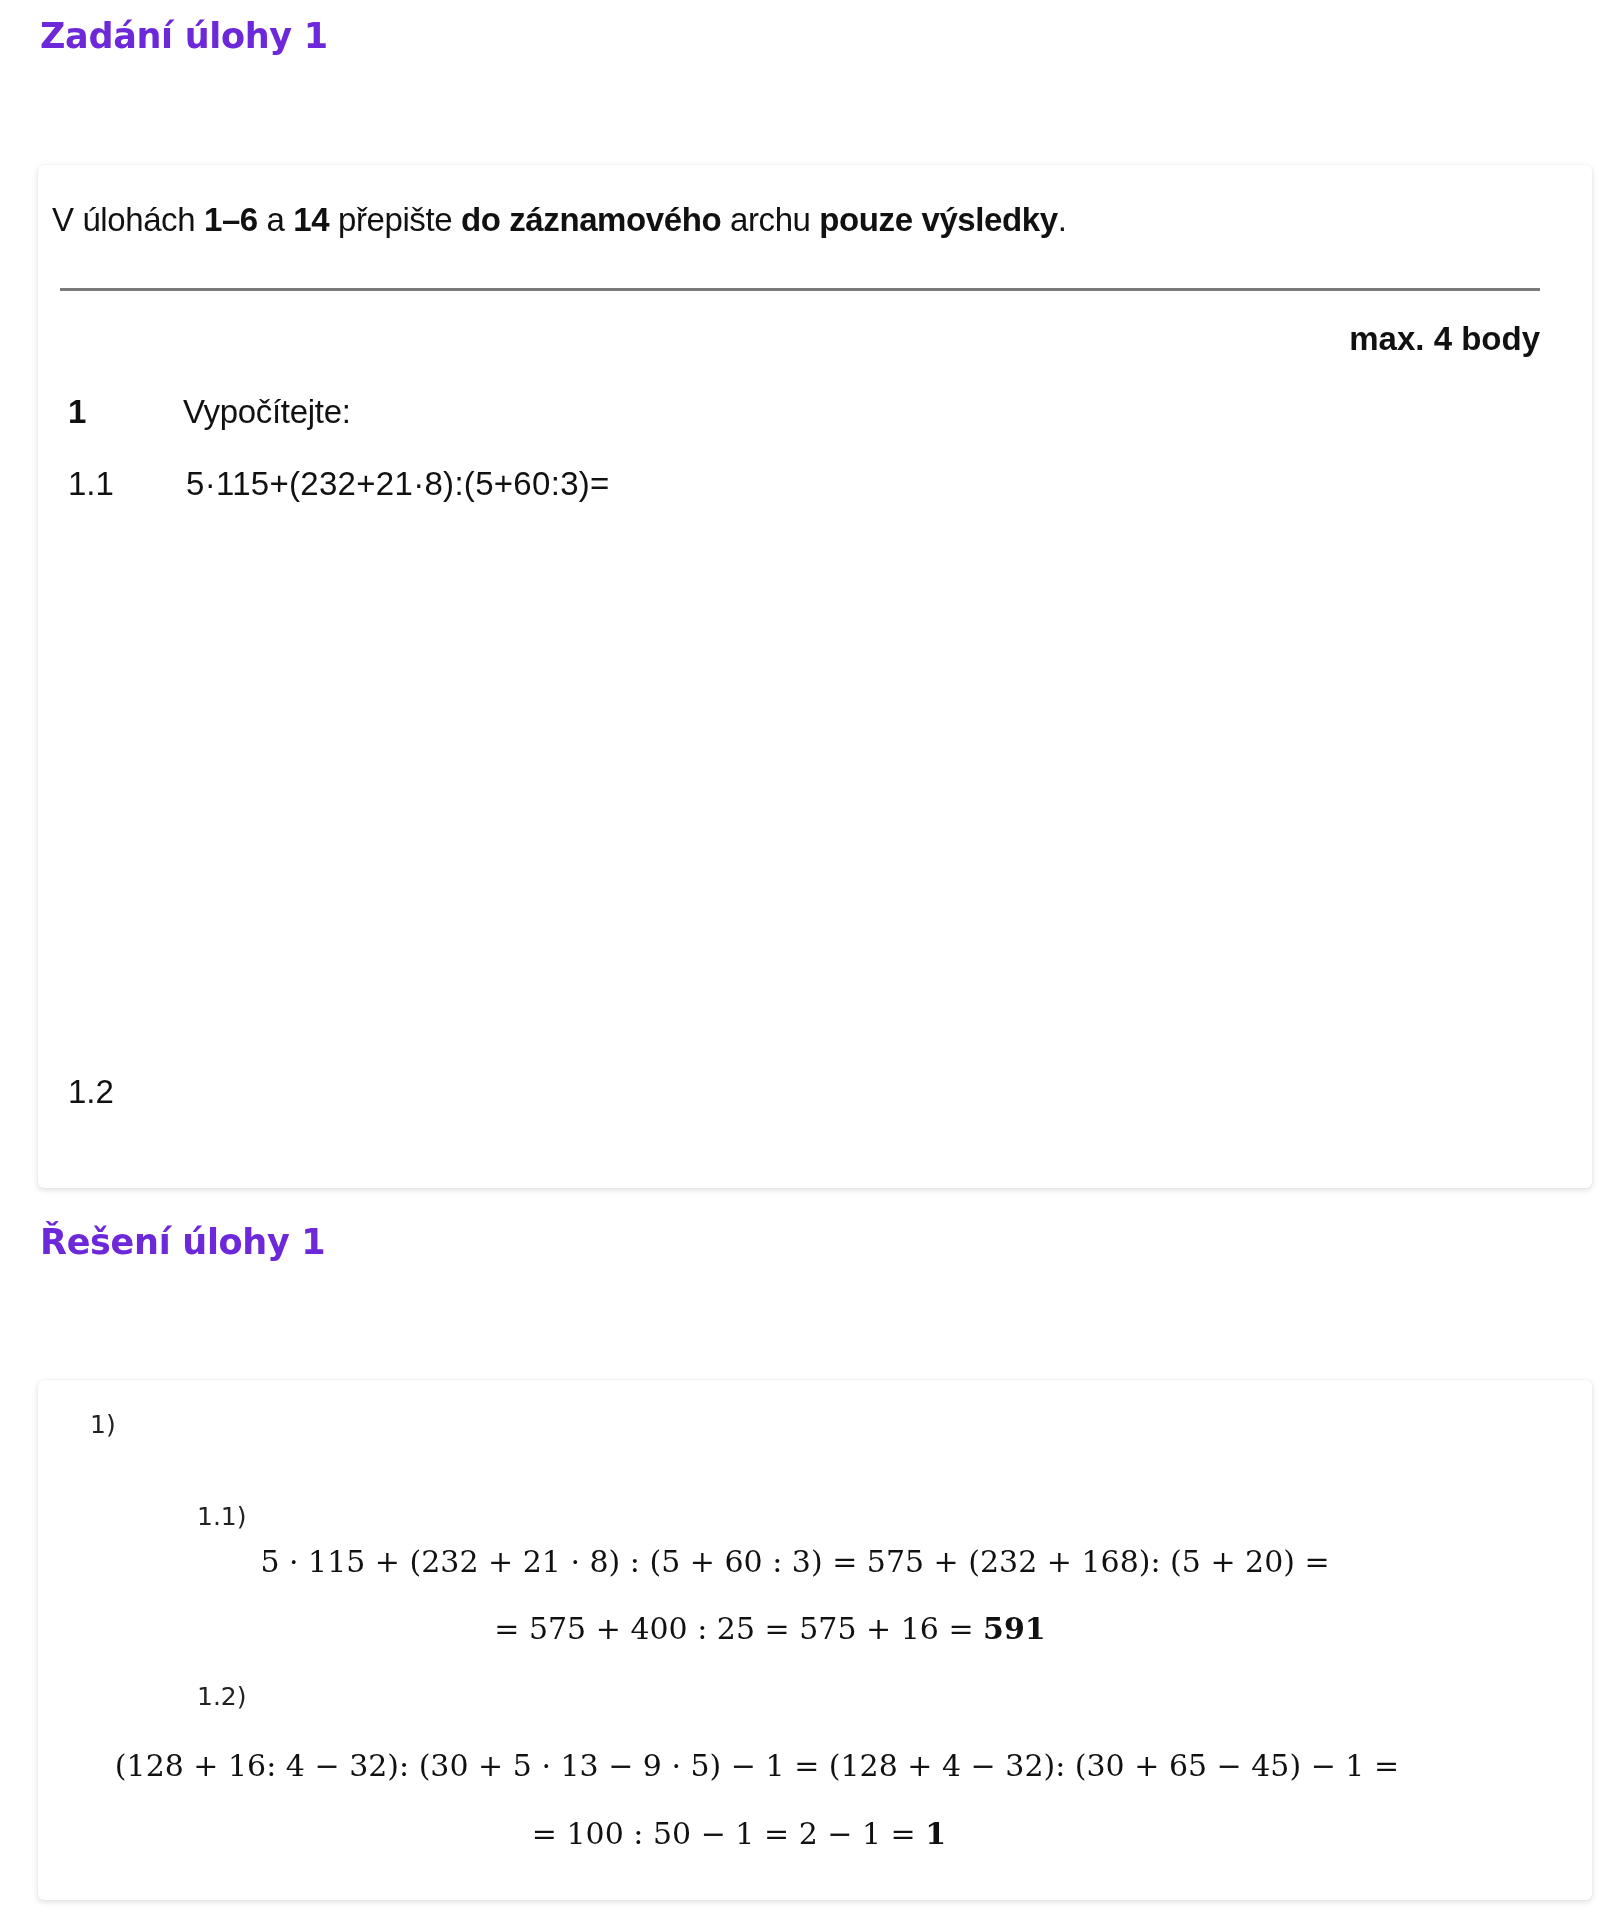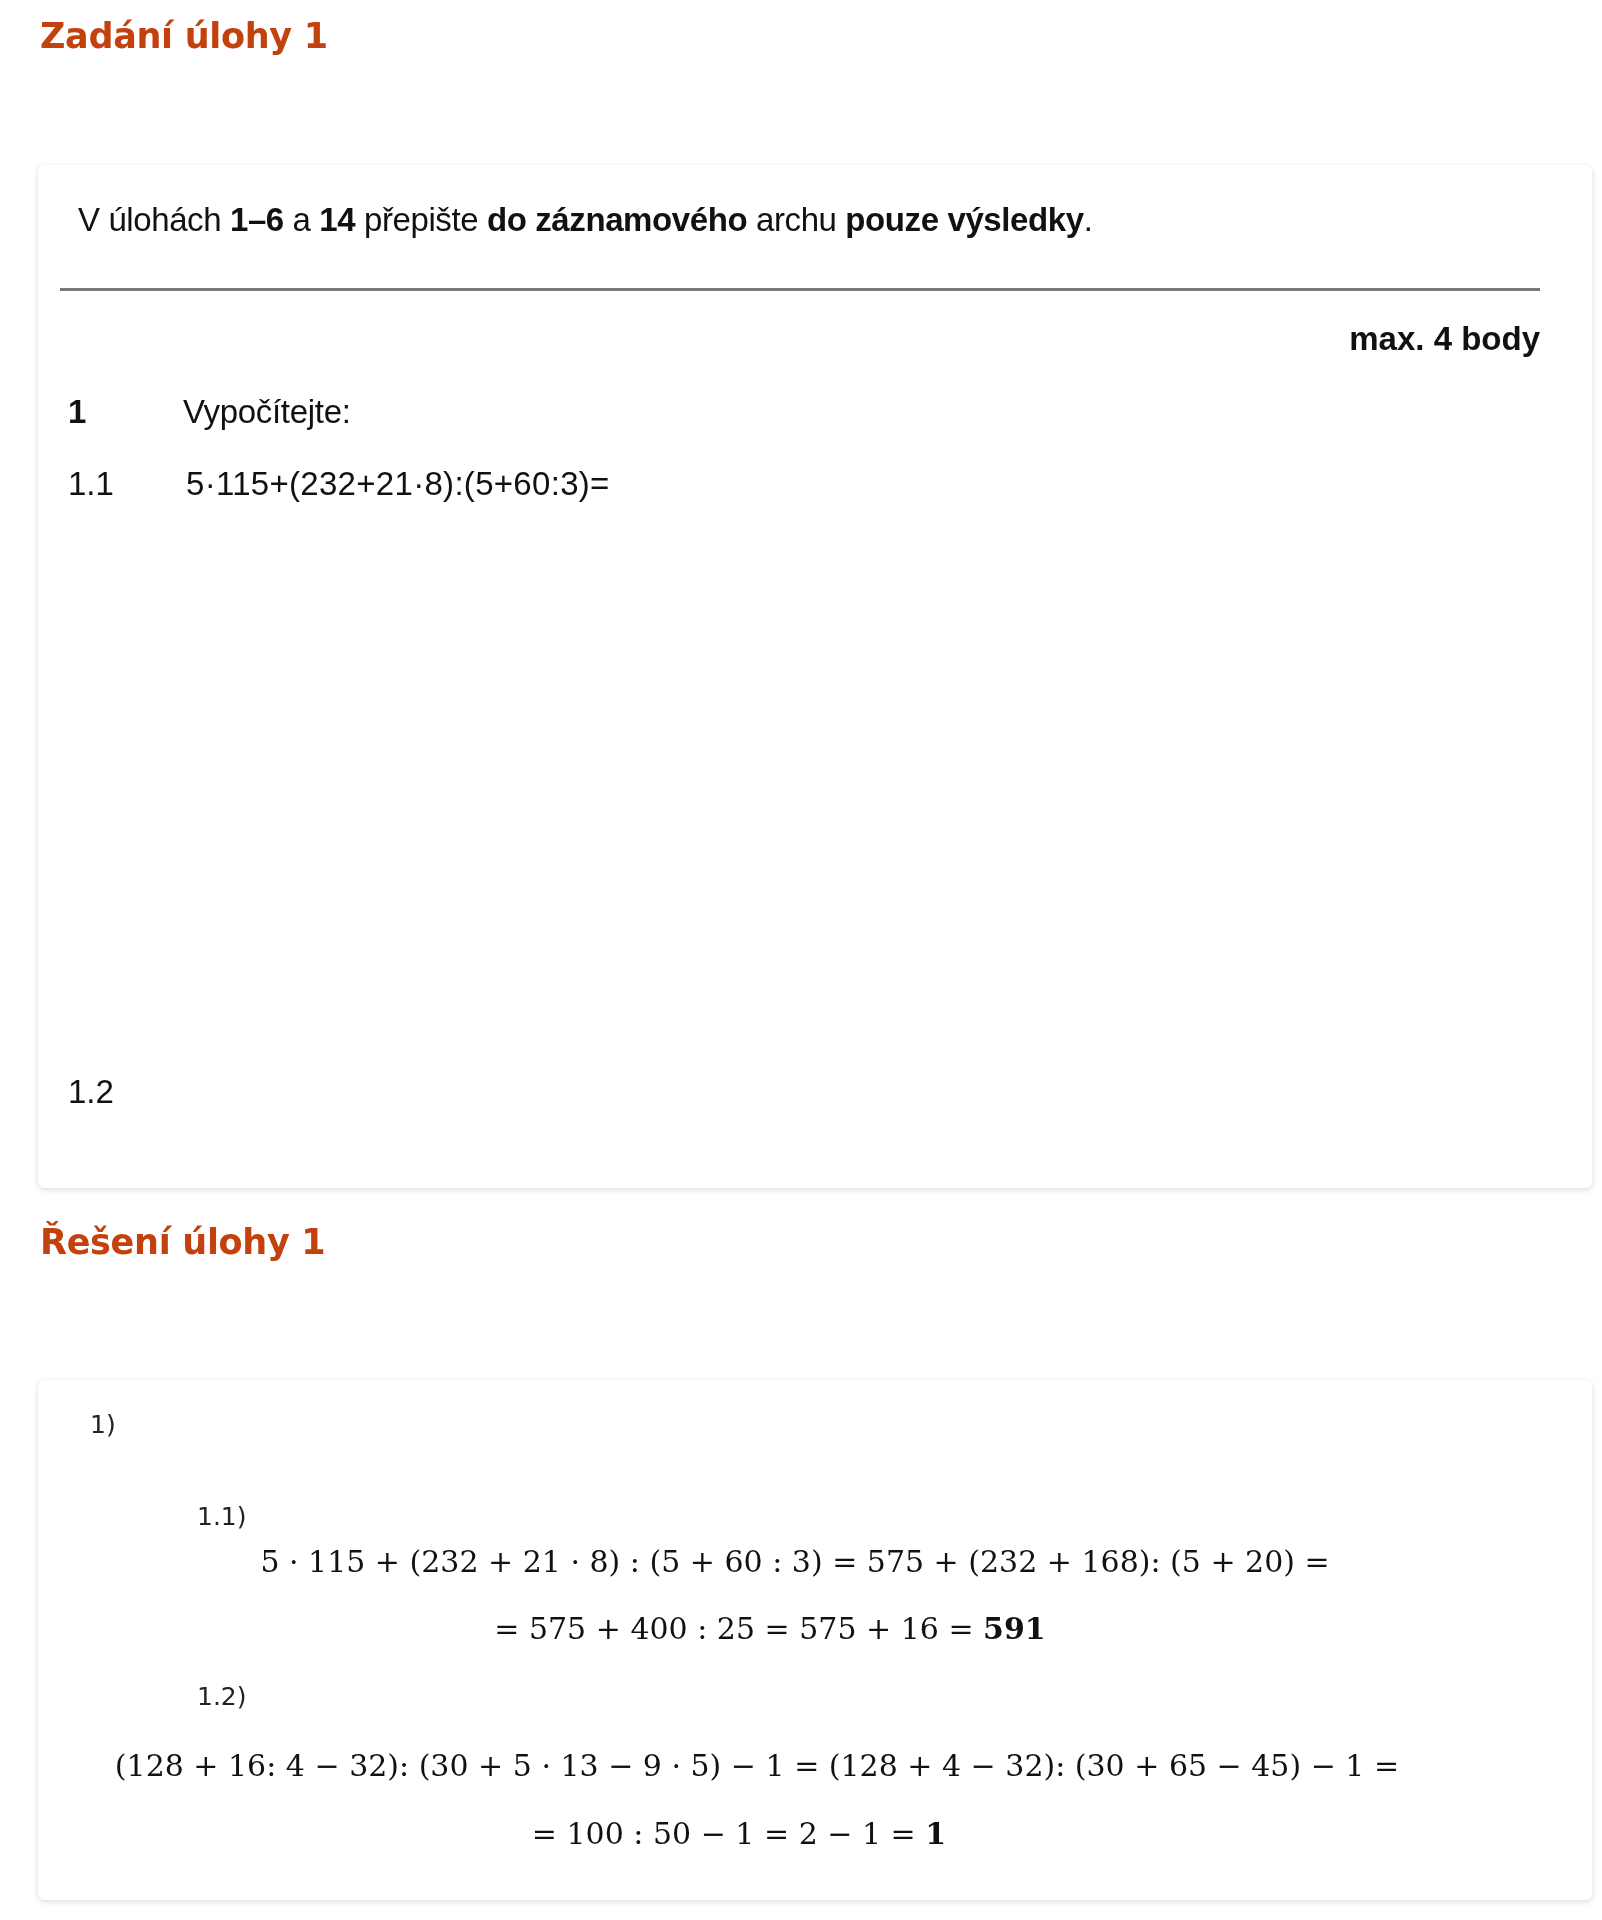--- a/index.html
+++ b/index.html
@@ -15,21 +15,21 @@
       color: #111111;
       font-family: "DejaVu Sans", "Liberation Sans", sans-serif;
     }
     .section-heading {
       position: absolute;
       left: 40px;
       margin: 0;
       font-family: "DejaVu Sans", sans-serif;
       font-weight: bold;
       font-size: 35px;
-      color: #c2410c;
+      color: #6d28d9;
       letter-spacing: -0.3px;
     }
     #heading-task { top: 16px; }
     #heading-solution { top: 1222px; }
 
     .card {
       position: absolute;
       left: 38px;
       width: 1554px;
       background: #ffffff;
@@ -40,21 +40,21 @@
     #solution-card { top: 1380px; height: 520px; }
 
     .abs { position: absolute; white-space: nowrap; }
 
     
     .task-font {
       font-family: "Liberation Sans", "DejaVu Sans", sans-serif;
       font-size: 33px;
       color: #111111;
     }
-    .instruction { left: 40px; top: 36px; letter-spacing: -0.4px; }
+    .instruction { left: 14px; top: 36px; letter-spacing: -0.4px; }
     .instruction b { font-weight: bold; }
     .rule {
       position: absolute;
       left: 22px;
       top: 123px;
       width: 1480px;
       height: 3px;
       background: #7a7a7a;
     }
     .points {

